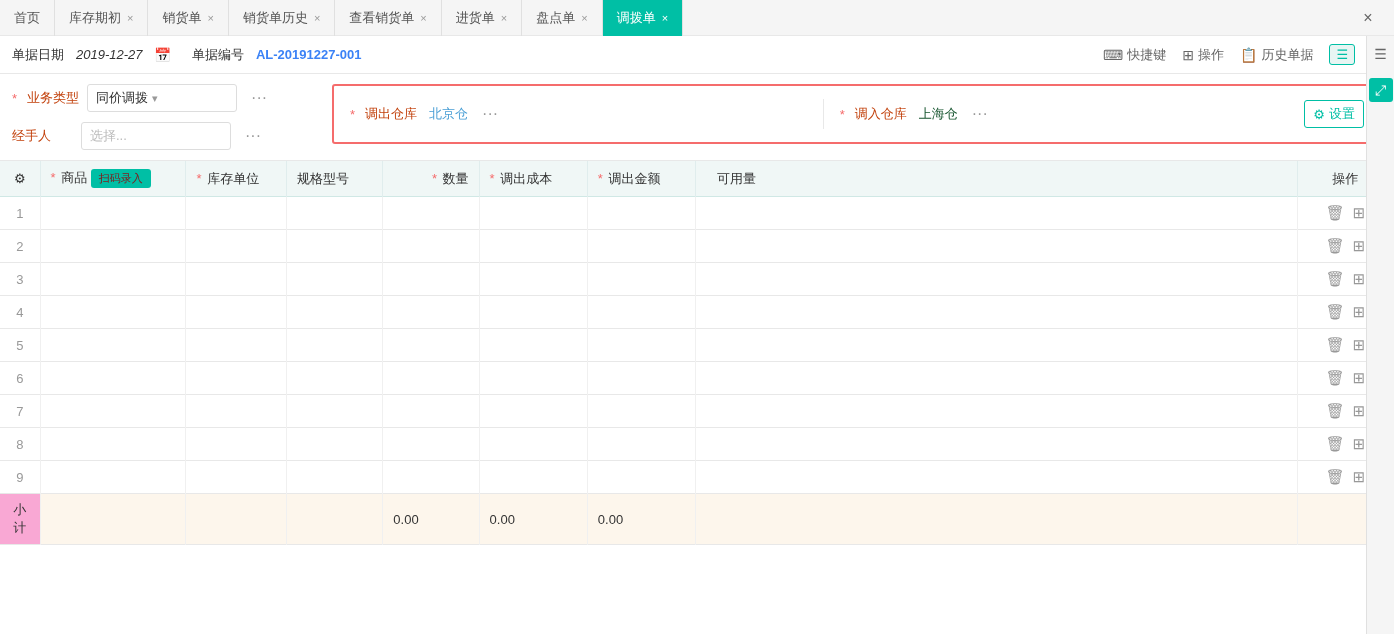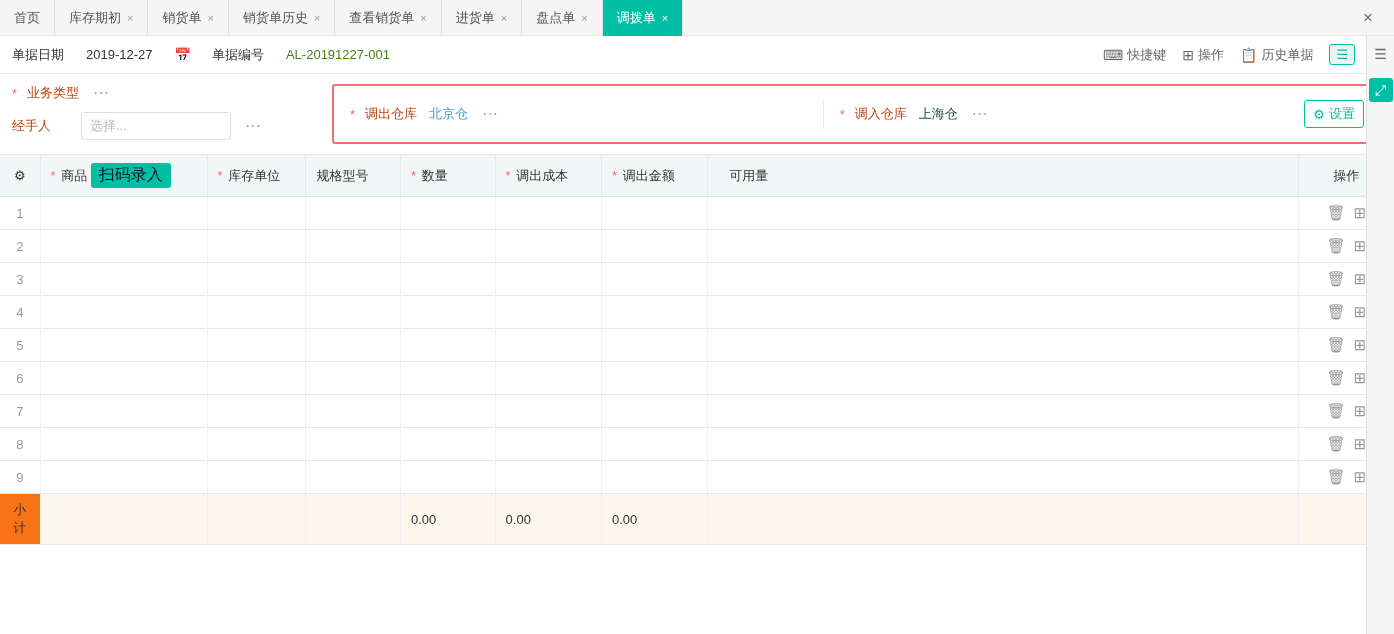--- a/index.html
+++ b/index.html
@@ -59,21 +59,21 @@
     .toolbar {
       display: flex;
       align-items: center;
       padding: 8px 12px;
       border-bottom: 1px solid #e8e8e8;
       gap: 20px;
     }
     .toolbar-item {
       display: flex;
       align-items: center;
-      gap: 22px;
+      gap: 12px;
       font-size: 13px;
       color: #333;
     }
     .calendar-icon {
       color: #666;
       cursor: pointer;
       font-size: 14px;
     }
     .toolbar-right {
       margin-left: auto;
@@ -211,33 +211,33 @@
       gap: 8px;
       justify-content: center;
     }
     .action-icon {
       cursor: pointer;
       color: #999;
       font-size: 15px;
     }
     .scan-btn {
       background: #00bfa5;
-      color: #0f172a;
+      color: #7f1d1d;
       border: none;
       border-radius: 3px;
       padding: 2px 8px;
-      font-size: 16px;
+      font-size: 11px;
       cursor: pointer;
       white-space: nowrap;
     }
     .gear-col {
       width: 36px;
       text-align: center;
     }
-    .subtotal-row td { background: #f97316; }
+    .subtotal-row td { background: #f9a8d4; }
 
     
     .right-sidebar {
       position: fixed;
       right: 0;
       top: 36px;
       bottom: 0;
       width: 28px;
       display: flex;
       flex-direction: column;
@@ -314,26 +314,26 @@
   <div class="tab-close-area">
     <div class="window-close-btn">×</div>
   </div>
 </div>
 
 <div class="main-content">
 
   <div class="toolbar">
     <div class="toolbar-item">
       <span>单据日期</span>
-      <span style="color:#333;font-weight:500;">2019-12-27</span>
+      <span style="color:#333;font-weight:500;font-style:italic;">2019-12-27</span>
       <span class="calendar-icon">📅</span>
     </div>
     <div class="toolbar-item">
       <span>单据编号</span>
-      <span style="color:#4d7c0f;font-weight:400;">AL-20191227-001</span>
+      <span style="color:#3b82f6;font-weight:700;">AL-20191227-001</span>
     </div>
     <div class="toolbar-right">
       <div class="toolbar-right-item">
         <span style="font-size:14px;">⌨</span>
         <span>快捷键</span>
       </div>
       <div class="toolbar-right-item">
         <span style="font-size:14px;">⊞</span>
         <span>操作</span>
       </div>
@@ -349,20 +349,24 @@
       </div>
     </div>
   </div>
 
   <div class="form-area">
 
     <div class="form-left">
       <div class="form-field">
         <span class="required-star">*</span>
         <span class="field-label">业务类型</span>
+        <div class="field-select">
+          <span>同价调拨</span>
+          <span class="chevron">▾</span>
+        </div>
         <span class="dots-btn">···</span>
       </div>
       <div class="form-field">
         <span class="field-label">经手人</span>
         <div class="field-select" style="color:#999;margin-left:22px;">
           <span style="color:#bbb;">选择...</span>
         </div>
         <span class="dots-btn">···</span>
       </div>
     </div>
@@ -400,21 +404,21 @@
             <span>商品</span>
             <button class="scan-btn">扫码录入</button>
           </th>
           <th style="min-width:80px;">
             <span class="required-star">*</span>
             <span>库存单位</span>
           </th>
           <th style="min-width:80px;">
             <span>规格型号</span>
           </th>
-          <th style="min-width:80px;">
+          <th style="min-width:80px;text-align:right;">
             <span class="required-star">*</span>
             <span>数量</span>
           </th>
           <th style="min-width:90px;">
             <span class="required-star">*</span>
             <span>调出成本</span>
           </th>
           <th style="min-width:90px;">
             <span class="required-star">*</span>
             <span>调出金额</span>

